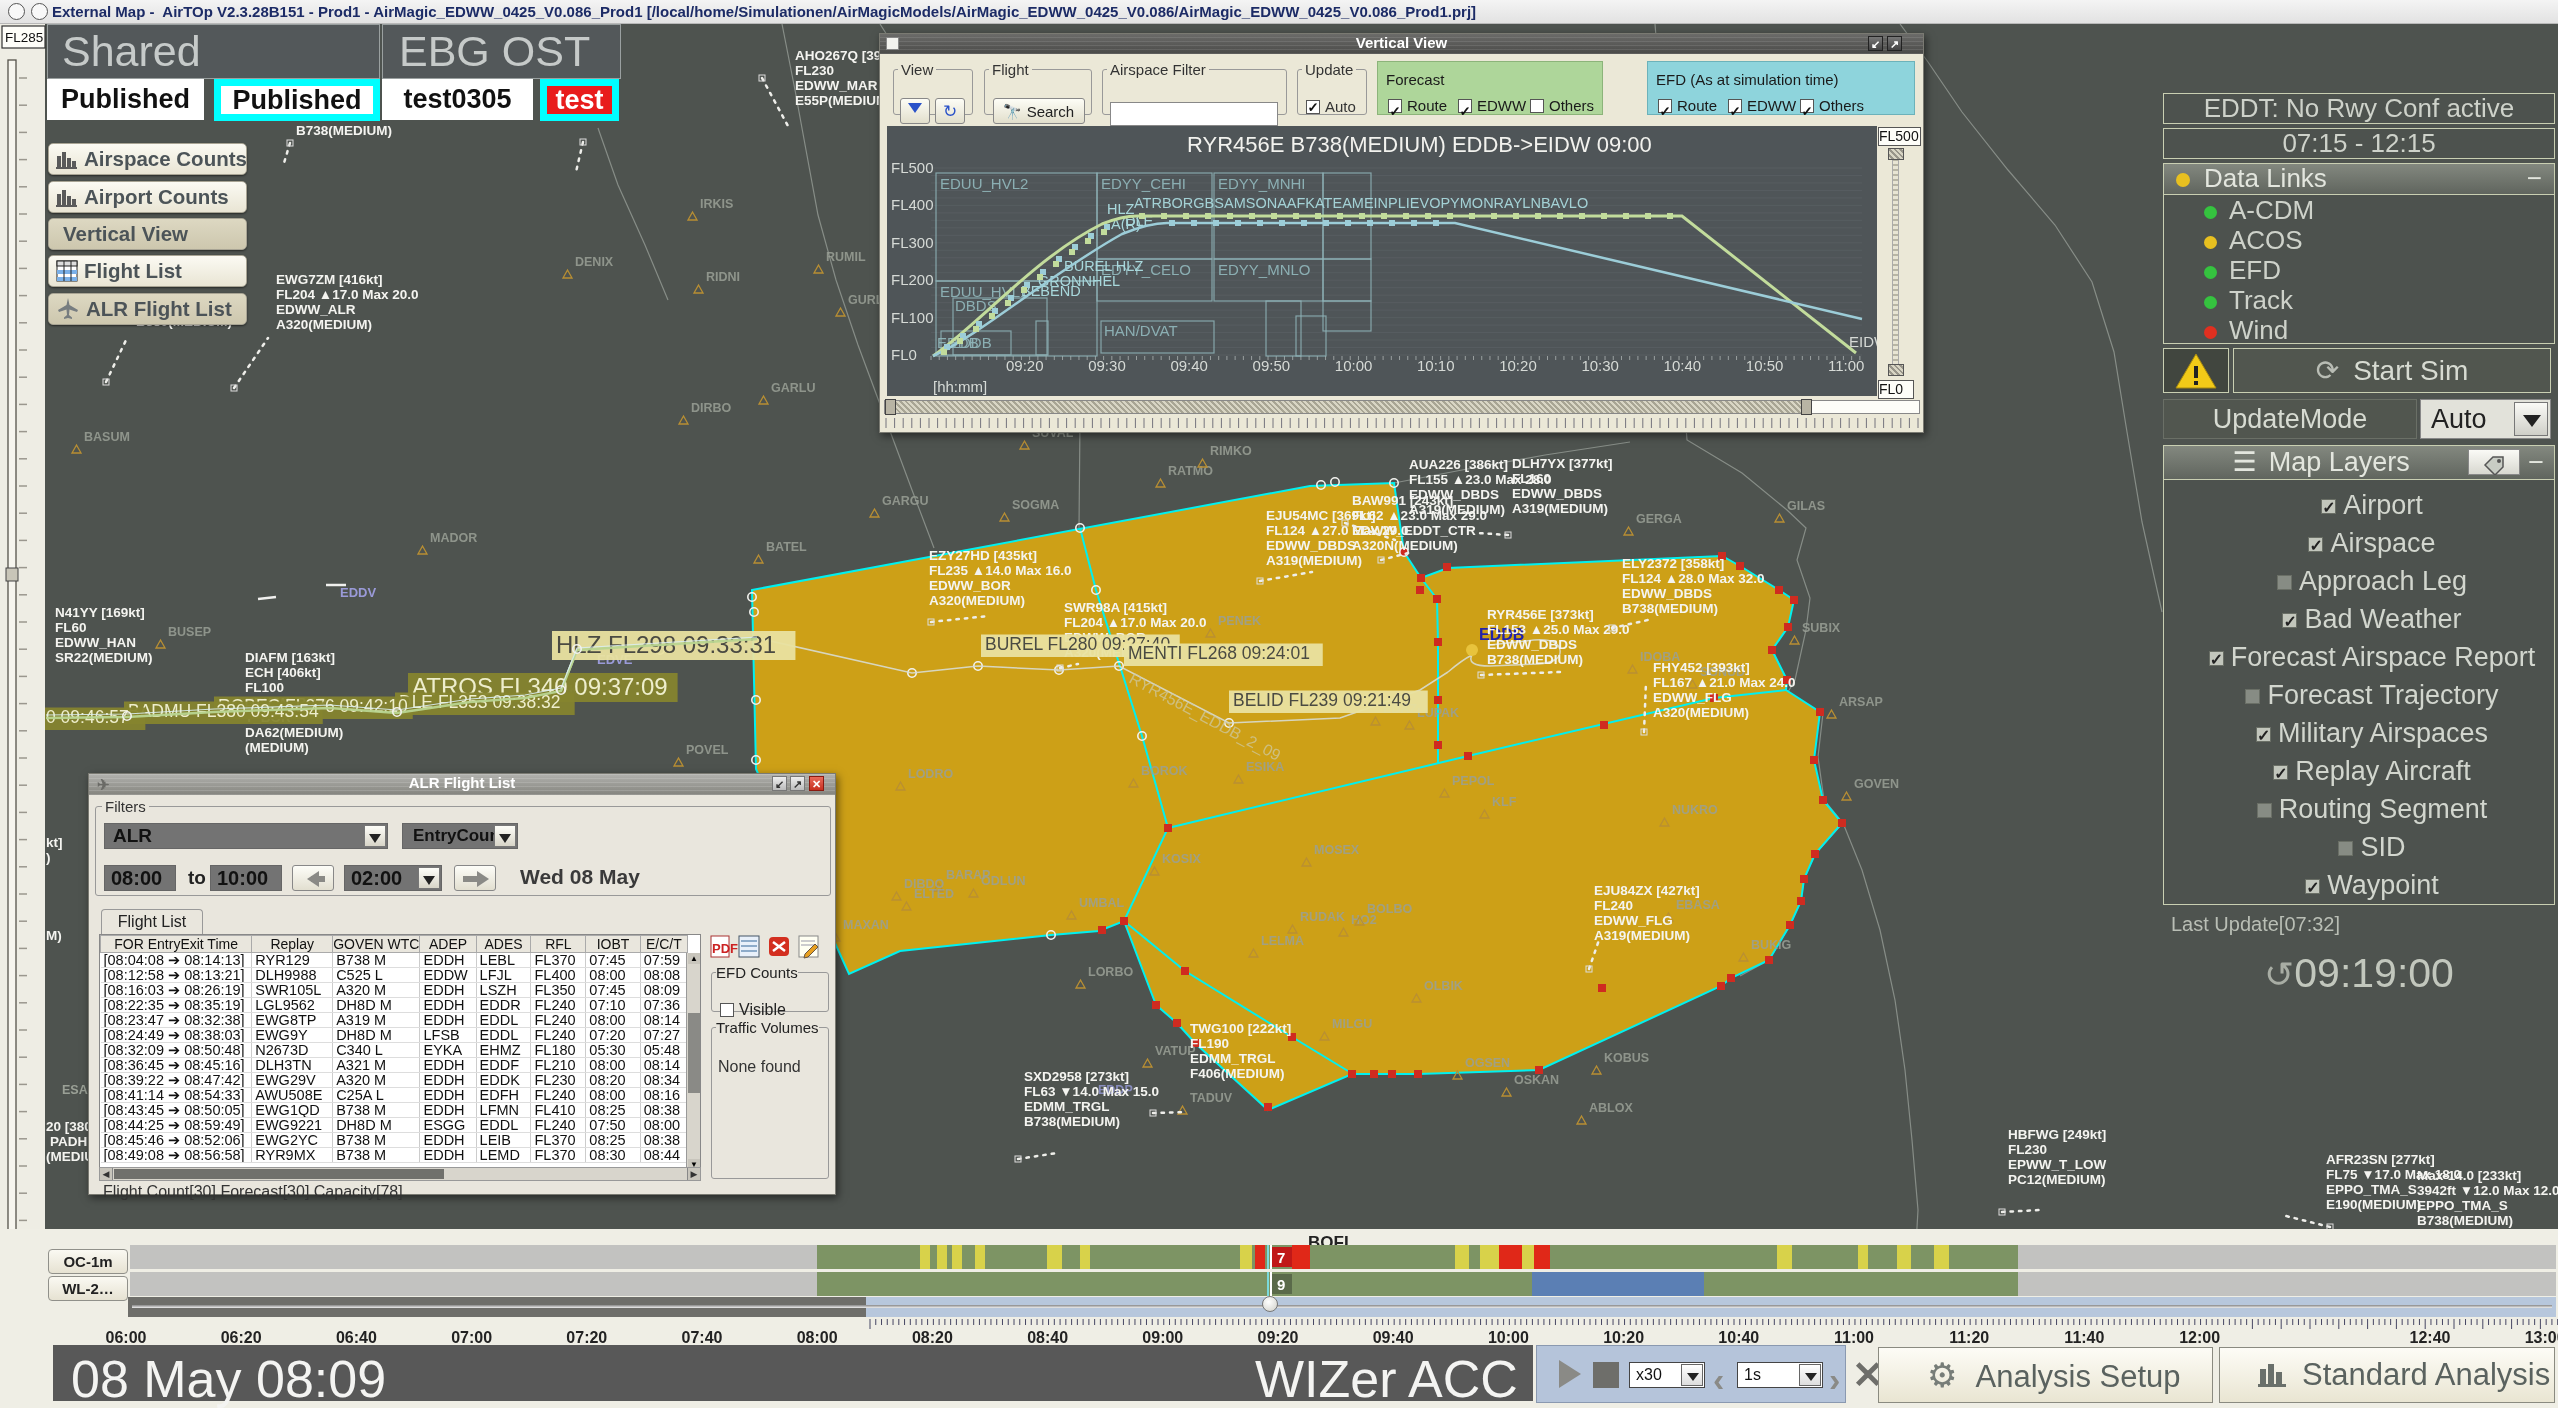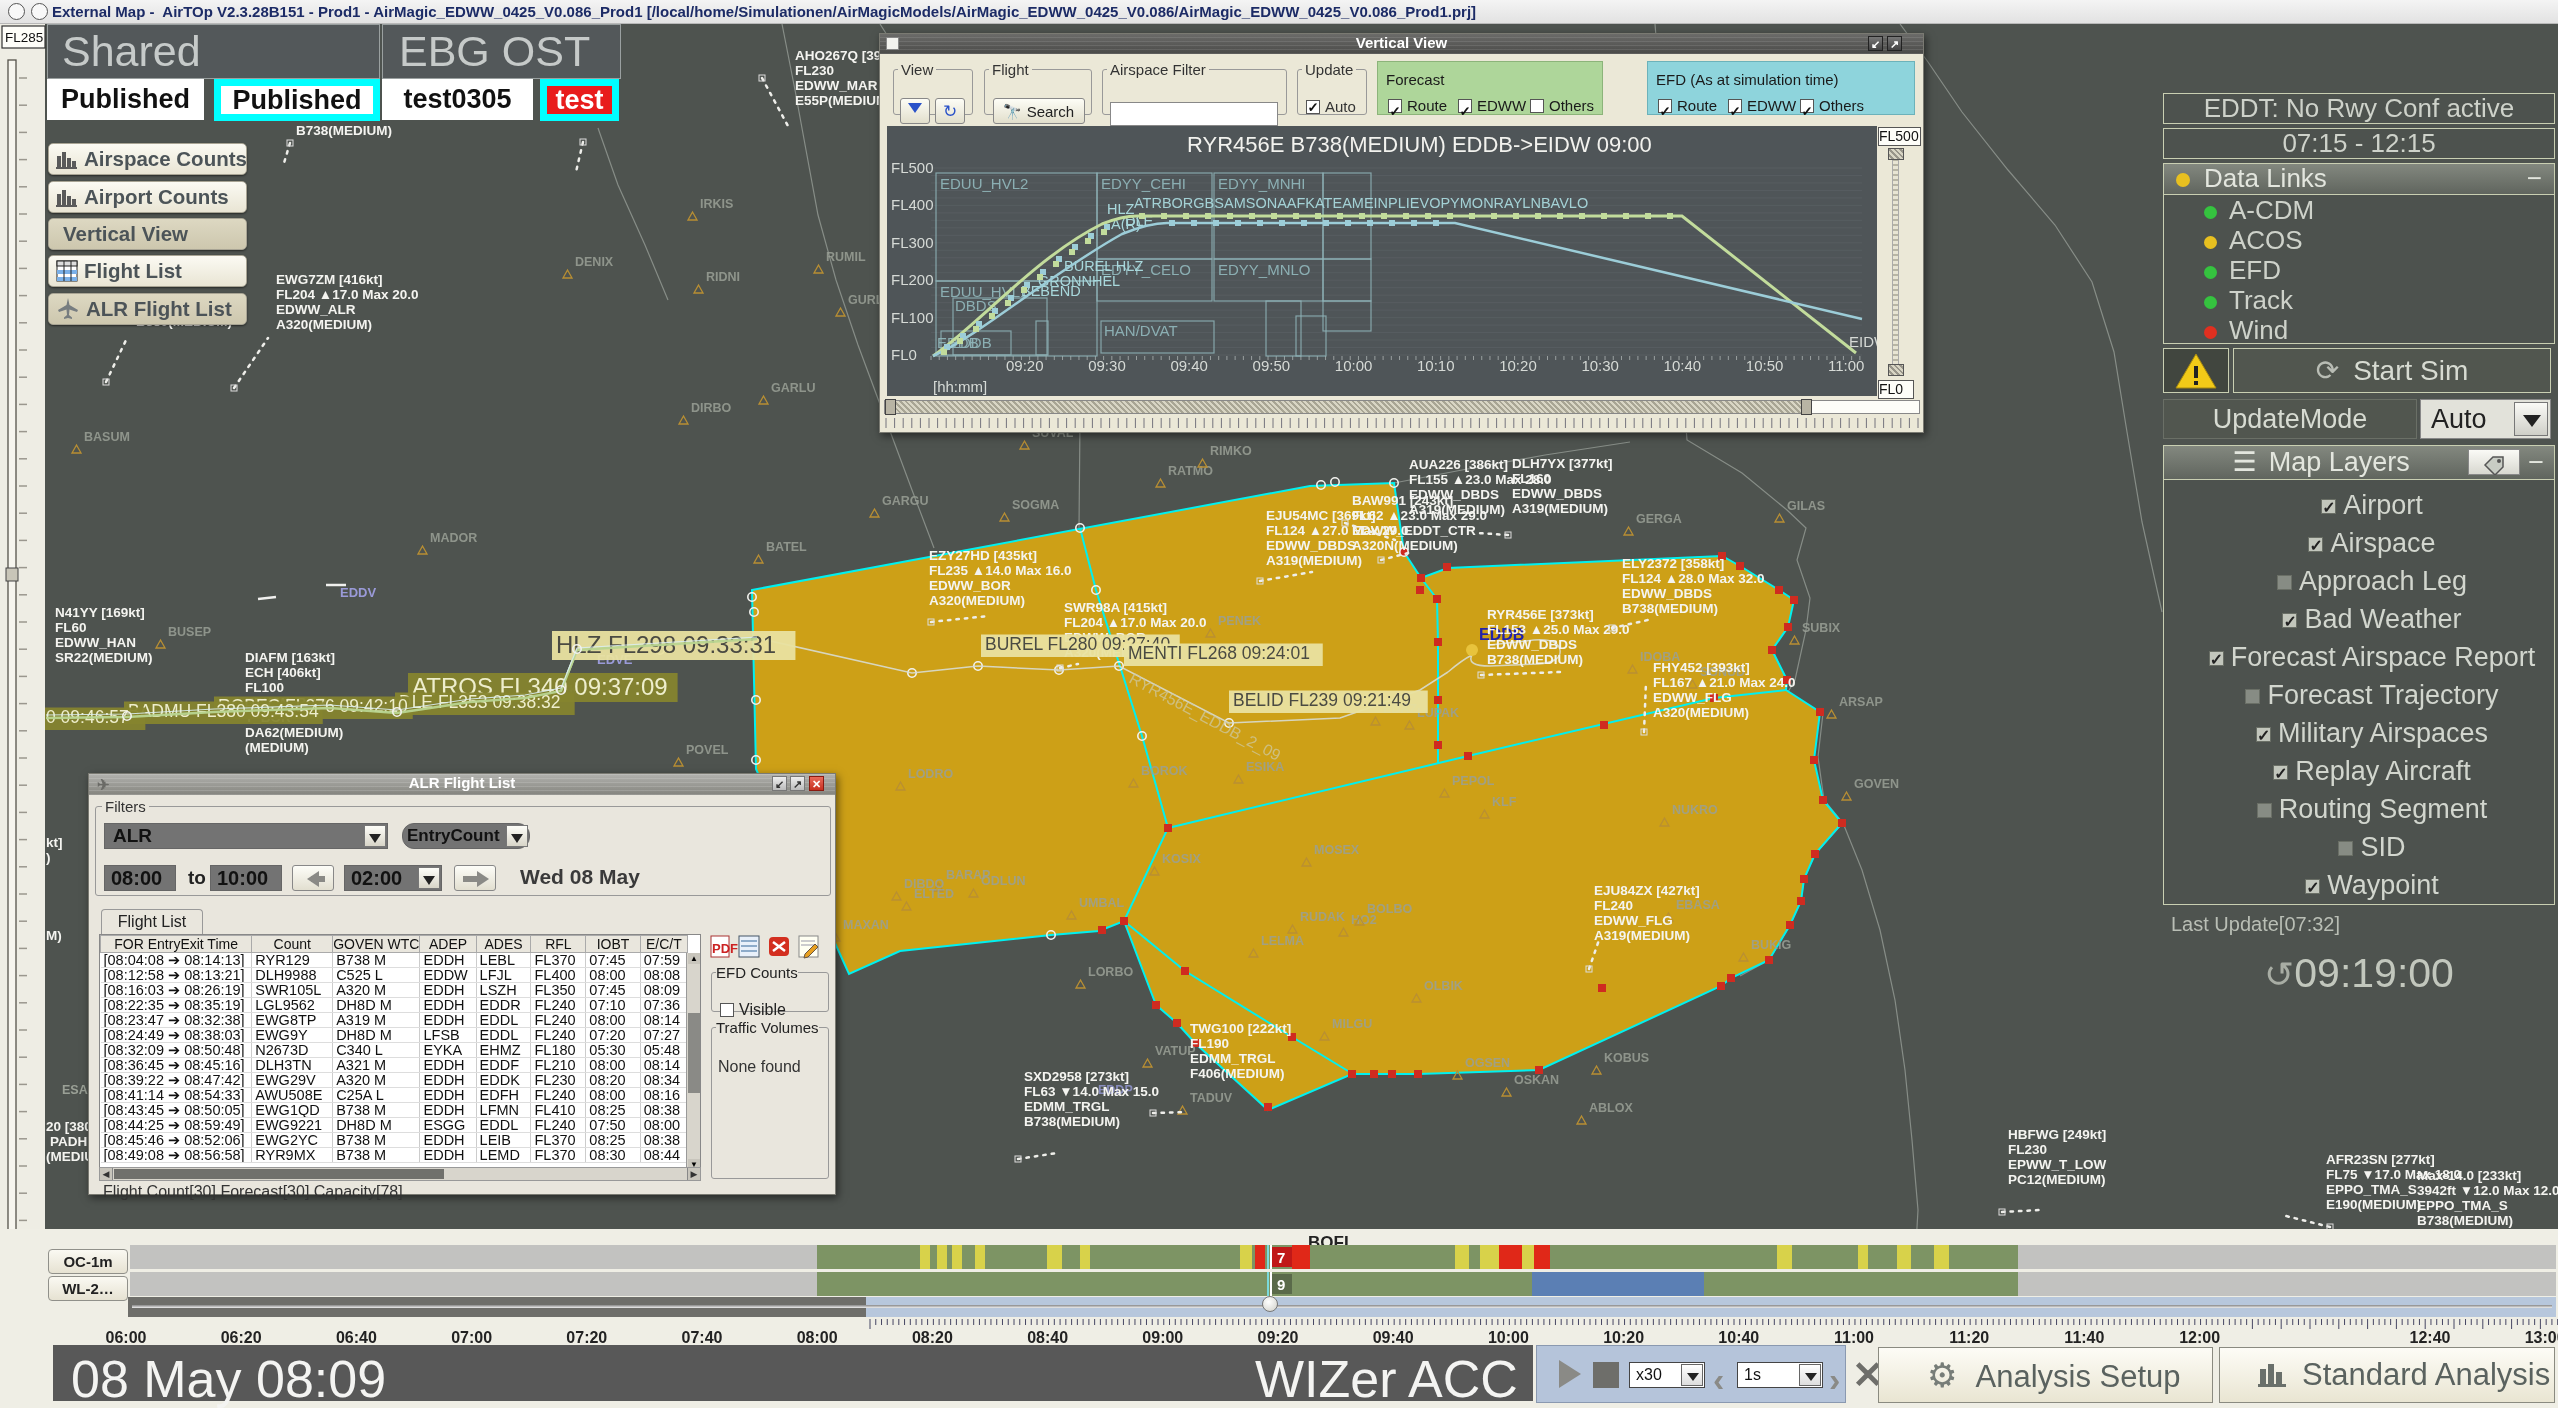--- a/index.html
+++ b/index.html
@@ -989,42 +989,42 @@
   <div id="alrwin" class="win" style="left:88px; top:773px; width:748px; height:422px; background:#e9e6dd;">
     <div class="wtitle" style="height:21px; background:repeating-linear-gradient(0deg,rgba(255,255,255,.14) 0 1px,rgba(0,0,0,0) 1px 4px),linear-gradient(#b2b2ae,#84847e); color:#fff;">ALR Flight List
       <span style="position:absolute;left:8px;top:2px;color:#6a6a66;font-size:15px;">✈</span>
       <span class="wbtn" style="right:48px;background:linear-gradient(#eee,#bbb);border:1px solid #777;color:#333;">↙</span>
       <span class="wbtn" style="right:30px;background:linear-gradient(#eee,#bbb);border:1px solid #777;color:#333;">↗</span>
       <span class="wbtn" style="right:11px;background:linear-gradient(#e86a5a,#c83020);border:1px solid #8a1a10;color:#fff;font-weight:bold;">✕</span>
     </div>
     <fieldset style="position:absolute; left:6px; top:24px; width:736px; height:98px; border:1px solid #999; border-radius:3px; font-size:15px;">
         <legend style="margin-left:6px; padding:0 3px; color:#333;">Filters</legend>
       <div class="fld" style="left:8px; top:8px; width:284px; height:26px; font-size:19px; font-weight:bold; padding-left:8px; line-height:24px;">ALR<span class="farr"></span></div>
-      <div class="fld" style="left:306px; top:8px; width:128px; height:26px; font-size:17px; font-weight:bold; padding-left:4px; line-height:24px;border-radius:12px;">EntryCount<span class="farr"></span></div>
+      <div class="fld" style="left:306px; top:8px; width:116px; height:26px; font-size:17px; font-weight:bold; padding-left:10px; line-height:24px;">EntryCount<span class="farr"></span></div>
       <div class="fld" style="left:8px; top:50px; width:72px; height:26px; font-size:20px; font-weight:bold; padding-left:6px; line-height:24px;">08:00</div>
       <span style="position:absolute; left:92px; top:52px; font-size:19px; font-weight:bold; color:#222;">to</span>
       <div class="fld" style="left:114px; top:50px; width:72px; height:26px; font-size:20px; font-weight:bold; padding-left:6px; line-height:24px;">10:00</div>
       <div class="abtn" style="left:196px; top:50px;">
           <span style="position:absolute;left:6px;top:5px;width:0;height:0;border:8px solid transparent;border-right:12px solid #8a8a86;"></span>
           <span style="position:absolute;left:18px;top:10px;width:14px;height:6px;background:#8a8a86;"></span>
         </div>
       <div class="fld" style="left:248px; top:50px; width:98px; height:26px; font-size:20px; font-weight:bold; padding-left:6px; line-height:24px;">02:00<span class="farr"></span></div>
       <div class="abtn" style="left:358px; top:50px;">
           <span style="position:absolute;left:8px;top:10px;width:14px;height:6px;background:#8a8a86;"></span>
           <span style="position:absolute;left:22px;top:5px;width:0;height:0;border:8px solid transparent;border-left:12px solid #8a8a86;"></span>
         </div>
       <div style="position:absolute; left:424px; top:50px; font-size:21px; font-weight:bold; color:#3a3a3a;">Wed 08 May</div>
     </fieldset>
     <div style="position:absolute; left:12px; top:135px; width:102px; height:25px; background:#e9e6dd; border:1px solid #999; border-bottom:none; border-radius:4px 4px 0 0; font-size:16px; text-align:center; line-height:24px; color:#222;">Flight List</div>
     <div id="alrtable" style="position:absolute; left:10px; top:160px; width:602px; height:235px; border:1px solid #888; background:#fff; overflow:hidden;">
         <table>
           <tbody>
             <tr>
               <th style="width:152px">FOR EntryExit Time</th>
-              <th style="width:82px">Count</th>
+              <th style="width:82px">Replay</th>
               <th style="width:76px">GOVEN WTC</th>
               <th style="width:57px">ADEP</th>
               <th style="width:56px">ADES</th>
               <th style="width:56px">RFL</th>
               <th style="width:56px">IOBT</th>
               <th style="width:48px">E/C/T</th>
             </tr>
             <tr>
               <td>[08:04:08 ➔ 08:14:13]</td>
               <td>RYR129</td>

